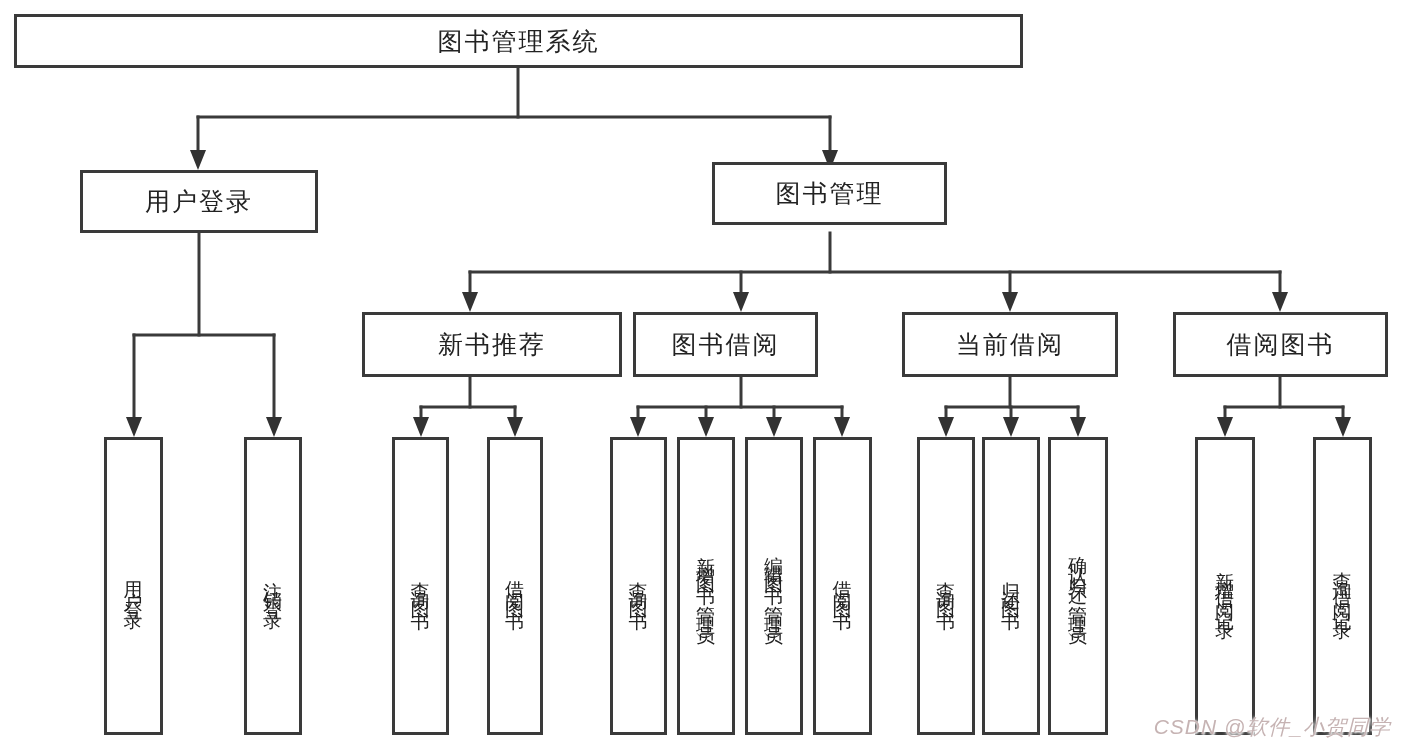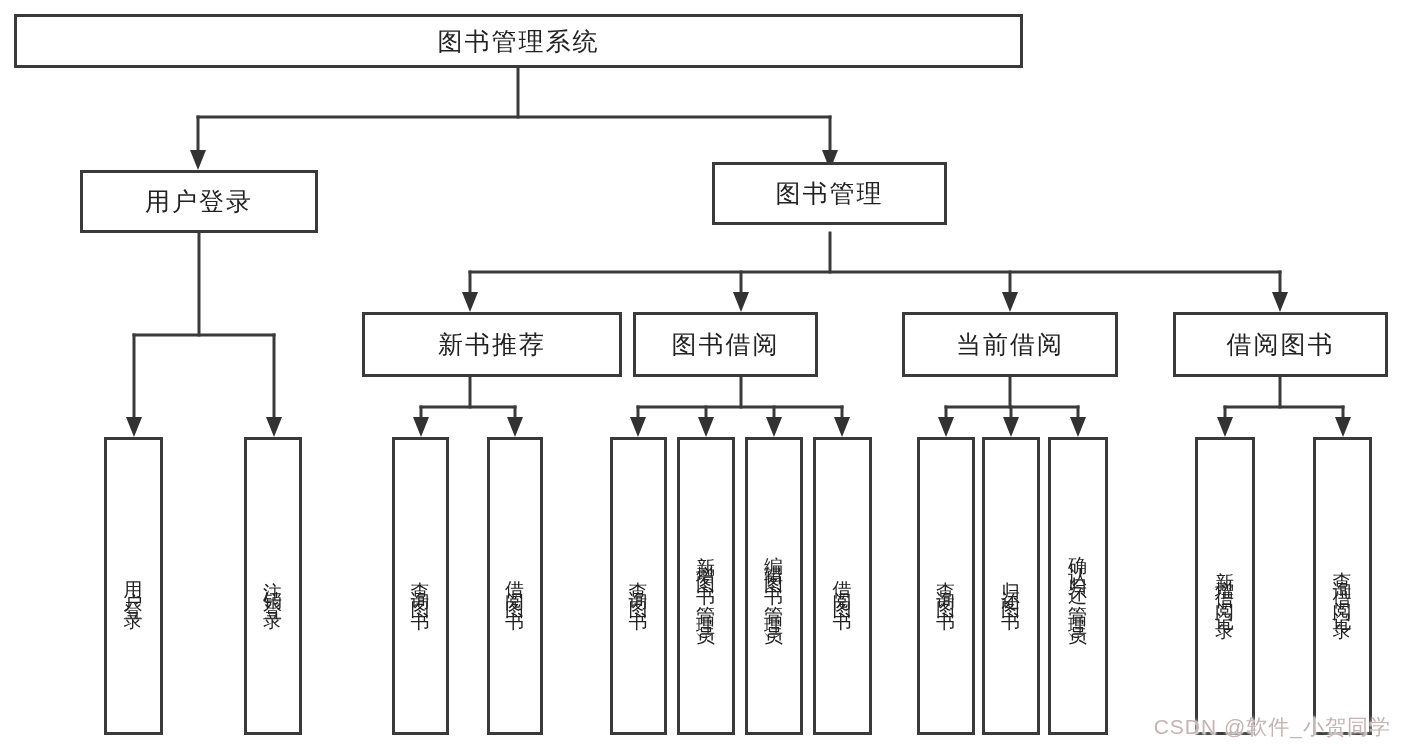--- a/index.html
+++ b/index.html
@@ -32,20 +32,21 @@
     line-height:1;
   }
   .watermark{
     position:absolute;
     right:14px;bottom:6px;
     font-size:21px;
     letter-spacing:1px;
     color:#c6b3b3;
     text-shadow:0 0 2px #ffffff,0 0 4px #ffffff,1px 1px 2px #ffffff;
     white-space:nowrap;
+    font-style:italic;
   }
 </style>
 </head>
 <body>
 
 <div id="canvas">
 
   <svg id="wires" viewBox="0 0 1405 747">
     <g>
       <line x1="518" y1="68" x2="518" y2="117"></line>

